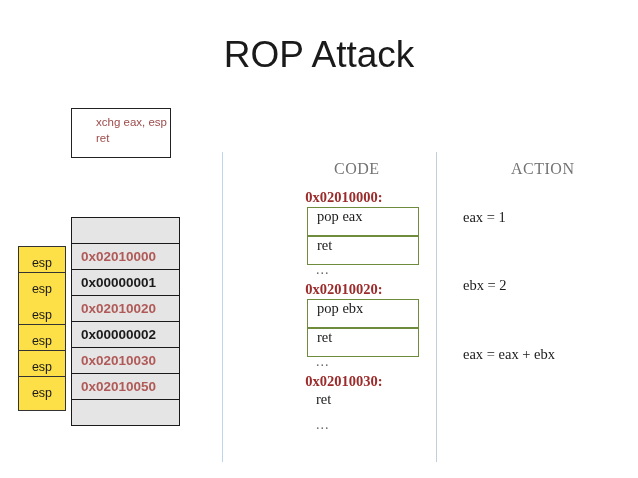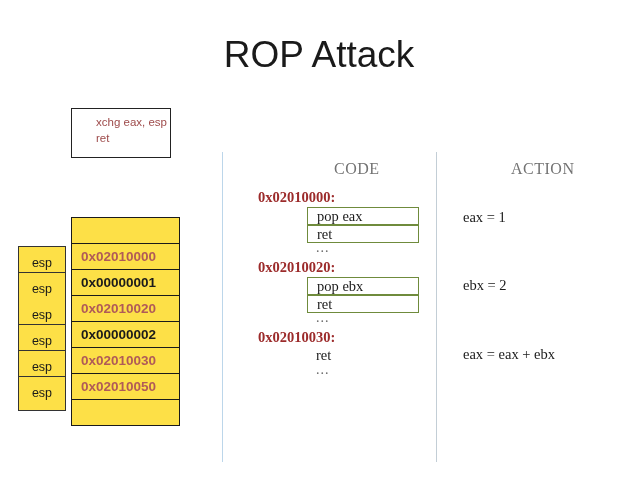--- a/index.html
+++ b/index.html
@@ -53,21 +53,21 @@
 
   
   #stack-table {
     position: absolute;
     left: 71px;
     top: 217px;
     width: 109px;
     border: 1px solid #1a1a1a;
     border-bottom: none;
     box-sizing: border-box;
-    background: #fde047;
+    background: #e5e5e5;
   }
   #stack-table .srow {
     height: 26px;
     border-bottom: 1px solid #1a1a1a;
     box-sizing: border-box;
     display: flex;
     align-items: center;
     justify-content: flex-start;
     padding-left: 9px;
     font-family: "Liberation Sans", sans-serif;
@@ -131,31 +131,32 @@
     width: 172px;
   }
   .code-block { margin-bottom: 0px; }
   .code-addr {
     font-family: "Liberation Serif", serif;
     font-size: 14.5px;
     font-weight: 700;
     color: #9c2b2b;
     line-height: 19px;
     white-space: nowrap;
+    text-align: center;
   }
   .code-lines {
     margin-left: 49px;
     width: 112px;
   }
   .code-line {
     font-family: "Liberation Serif", serif;
     font-size: 14.5px;
     color: #1a1a1a;
     line-height: 17px;
-    height: 18px;
+    height: 29px;
     box-sizing: border-box;
     padding-left: 9px;
     white-space: nowrap;
   }
   .code-line.boxed {
     border: 1px solid #6f8b3c;
   }
   .code-line.ellipsis {
     padding-left: 9px;
     height: 15px;

